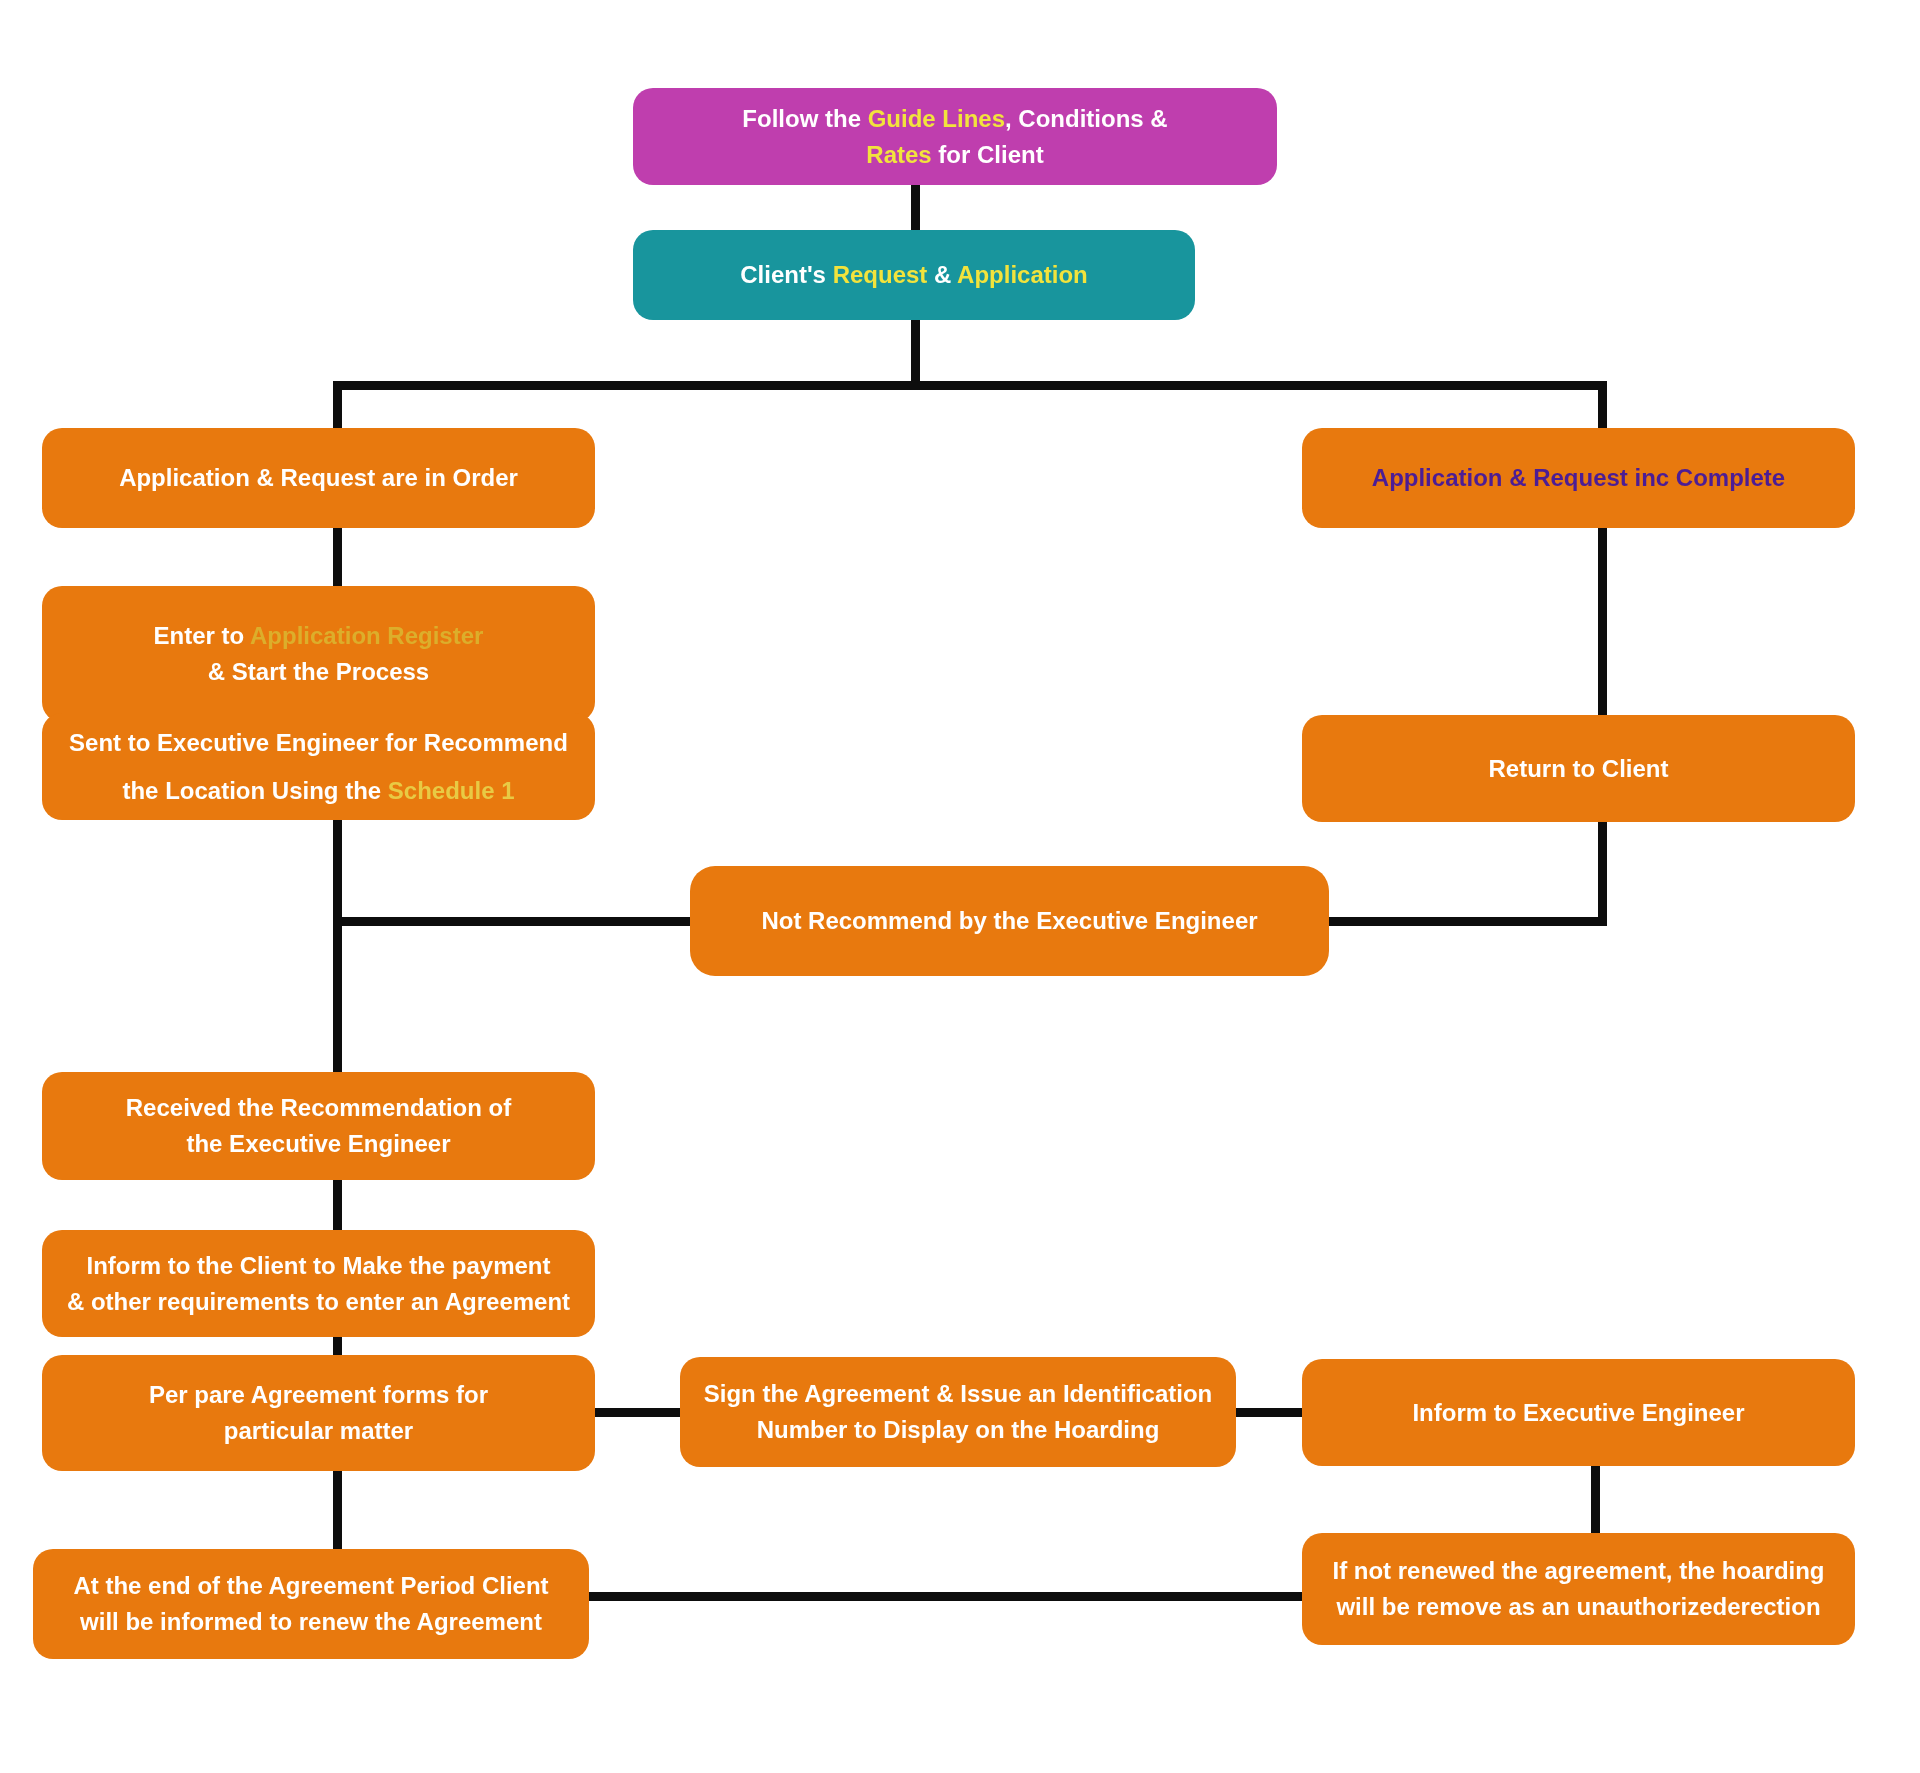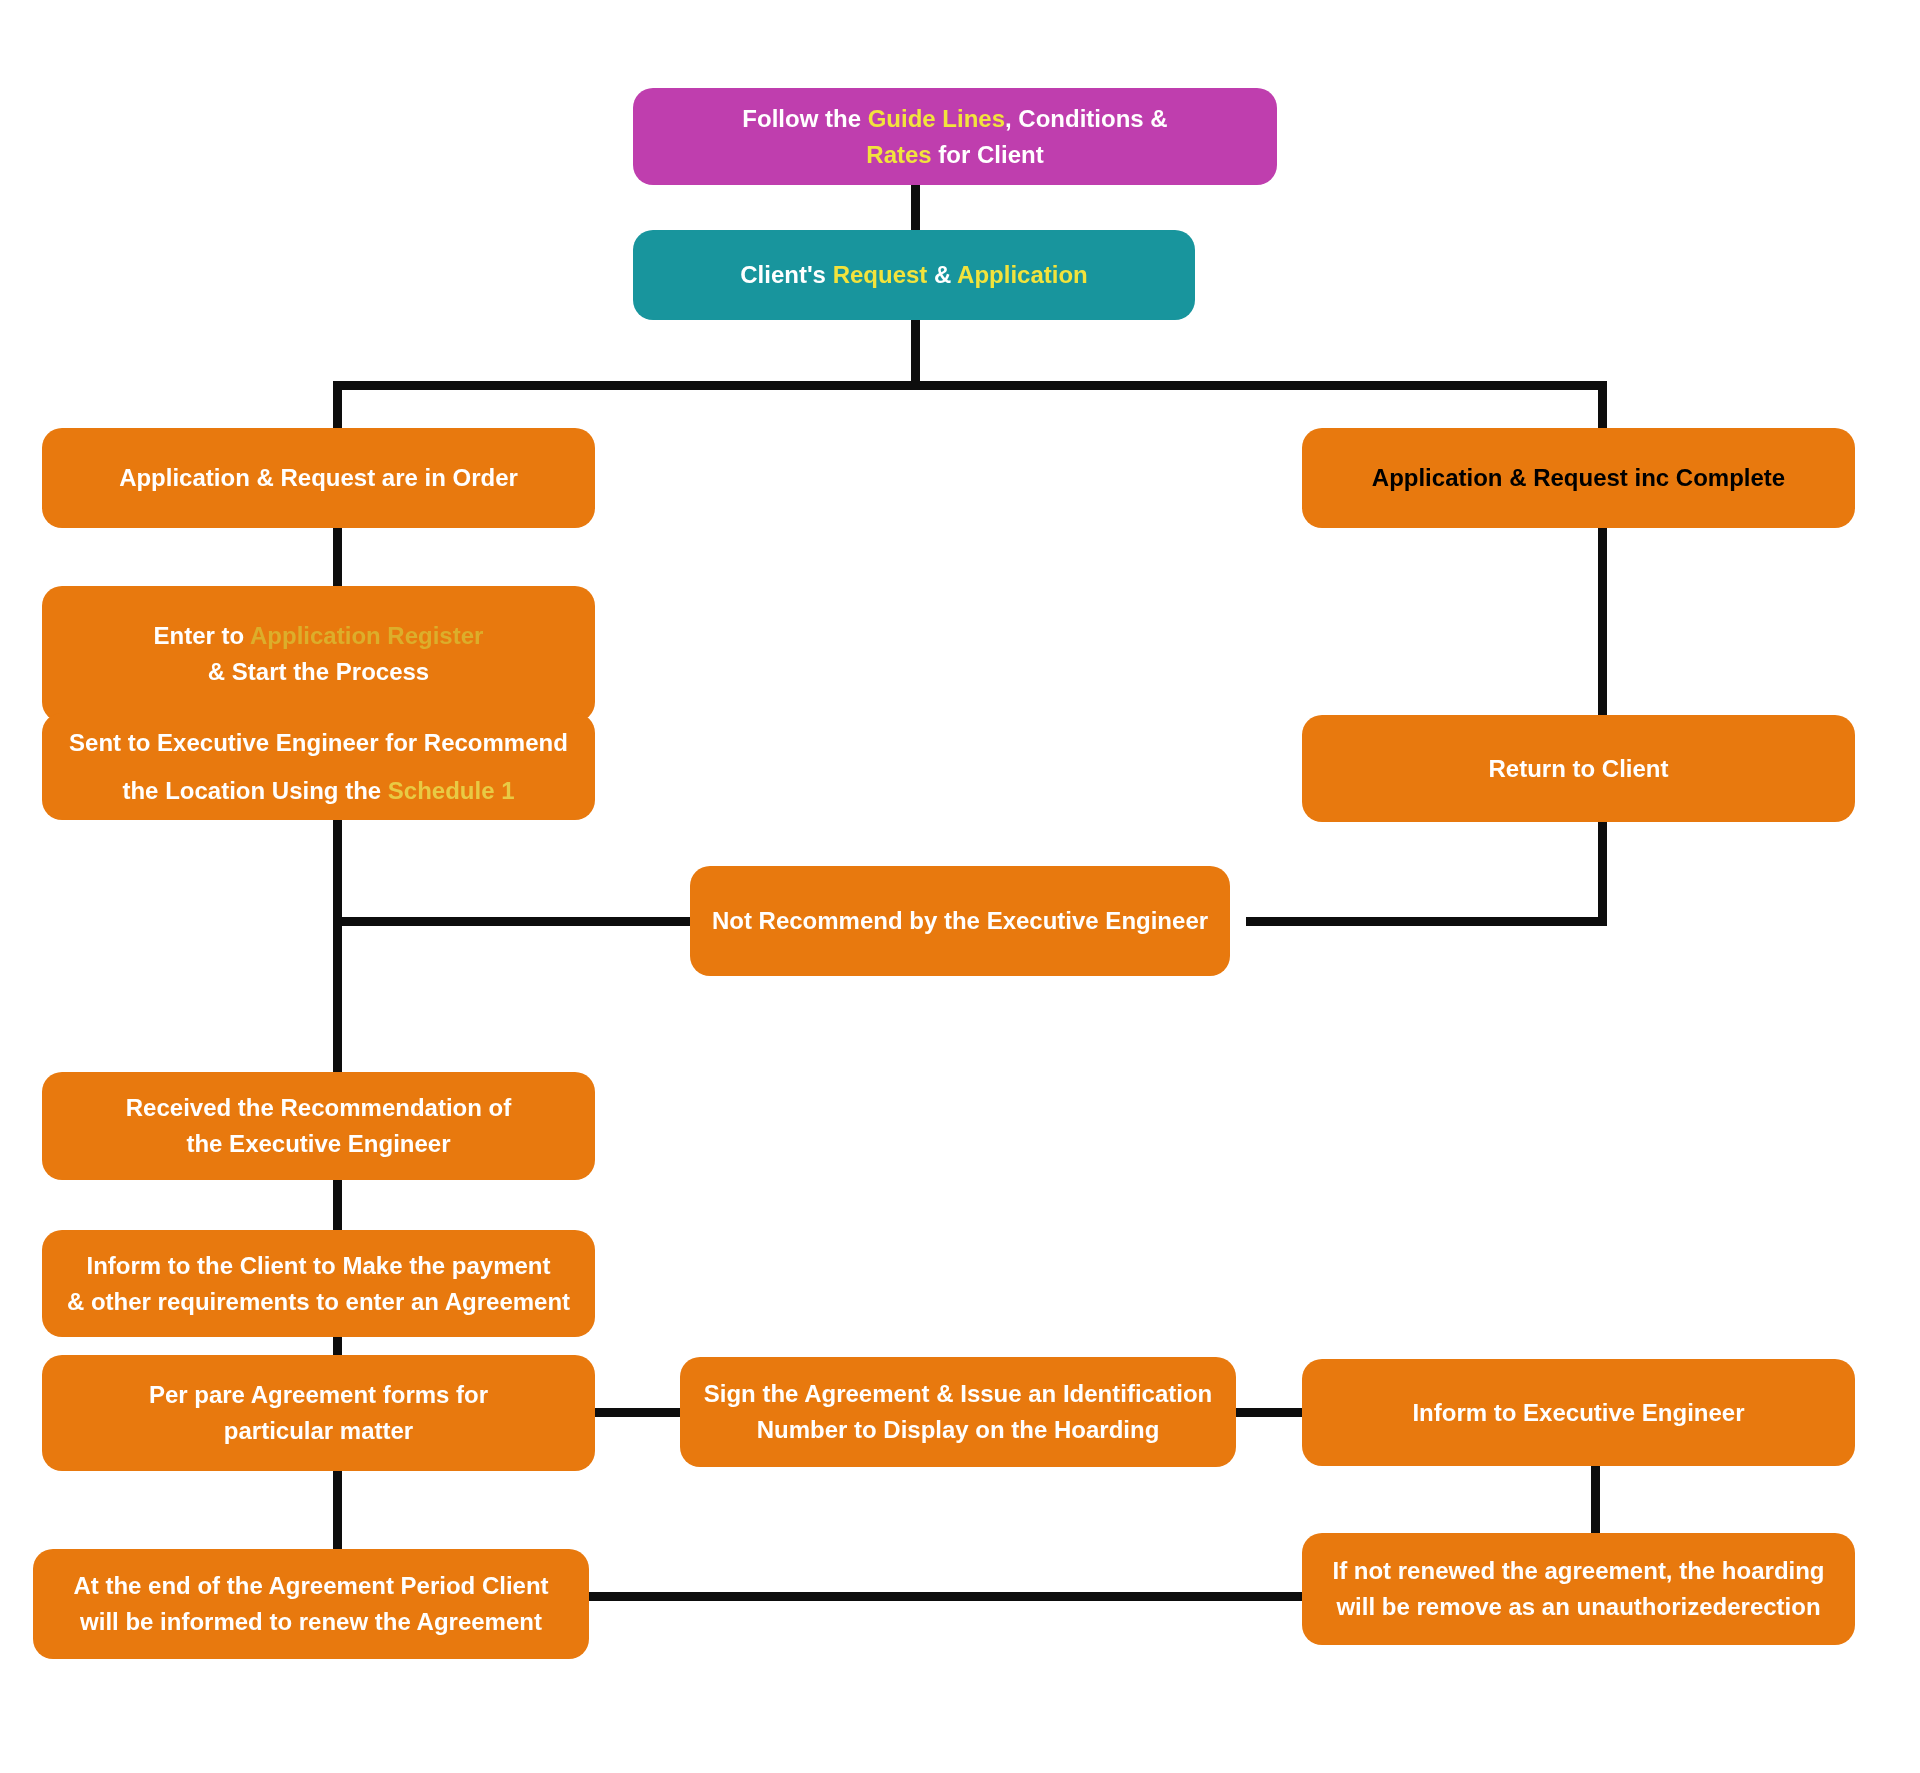--- a/index.html
+++ b/index.html
@@ -29,21 +29,21 @@
   .line { position:absolute; z-index:1; }
 
   
   #n-follow       { left:633px;  top:88px;   width:644px; height:97px;  }
   #n-client       { left:633px;  top:230px;  width:562px; height:90px;  }
   #n-order        { left:42px;   top:428px;  width:553px; height:100px; }
   #n-incomplete   { left:1302px; top:428px;  width:553px; height:100px; }
   #n-register     { left:42px;   top:586px;  width:553px; height:136px;align-items:center; }
   #n-sent         { left:42px;   top:713px;  width:553px; height:107px; }
   #n-return       { left:1302px; top:715px;  width:553px; height:107px; }
-  #n-notrec       { left:690px;  top:866px;  width:540px; height:110px; }
+  #n-notrec       { left:690px;  top:866px;  width:639px; height:110px;border-radius:25px; }
   #n-received     { left:42px;   top:1072px; width:553px; height:108px; }
   #n-informclient { left:42px;   top:1230px; width:553px; height:107px; }
   #n-prepare      { left:42px;   top:1355px; width:553px; height:116px; }
   #n-sign         { left:680px;  top:1357px; width:556px; height:110px; }
   #n-informee     { left:1302px; top:1359px; width:553px; height:107px; }
   #n-end          { left:33px;   top:1549px; width:556px; height:110px; }
   #n-notrenewed   { left:1302px; top:1533px; width:553px; height:112px; }
 
   
   #l1  { left:911px;  top:185px;  width:9px;    height:45px;  }
@@ -75,21 +75,21 @@
       <div class="node-line"><span style="color: rgb(255, 255, 255);">Follow the </span><span style="color: rgb(242, 227, 60);">Guide Lines</span><span style="color: rgb(255, 255, 255);">, Conditions &amp;</span></div>
       <div class="node-line"><span style="color: rgb(242, 227, 60);">Rates</span><span style="color: rgb(255, 255, 255);"> for Client</span></div>
     </div>
   <div class="node" id="n-client" style="background: rgb(24, 149, 157);">
       <div class="node-line"><span style="color: rgb(255, 255, 255);">Client's </span><span style="color: rgb(242, 227, 60);">Request</span><span style="color: rgb(255, 255, 255);"> &amp; </span><span style="color: rgb(242, 227, 60);">Application</span></div>
     </div>
   <div class="node" id="n-order" style="background: rgb(232, 121, 14);">
       <div class="node-line"><span style="color: rgb(255, 255, 255);">Application &amp; Request are in Order</span></div>
     </div>
   <div class="node" id="n-incomplete" style="background: rgb(232, 121, 14);">
-      <div class="node-line"><span style="color: #000000;">Application &amp; Request inc Complete</span></div>
+      <div class="node-line"><span style="color: #4c1d95;">Application &amp; Request inc Complete</span></div>
     </div>
   <div class="node" id="n-register" style="background: rgb(232, 121, 14);">
       <div class="node-line"><span style="color: rgb(255, 255, 255);">Enter to </span><span style="color: rgb(220, 174, 43);">Application Register</span></div>
       <div class="node-line"><span style="color: rgb(255, 255, 255);">&amp; Start the Process</span></div>
     </div>
   <div class="node" id="n-sent" style="background: rgb(232, 121, 14); gap: 12px;">
       <div class="node-line"><span style="color: rgb(255, 255, 255);">Sent to Executive Engineer for Recommend</span></div>
       <div class="node-line"><span style="color: rgb(255, 255, 255);">the Location Using the </span><span style="color: rgb(232, 202, 68);">Schedule 1</span></div>
     </div>
   <div class="node" id="n-return" style="background: rgb(232, 121, 14);">

